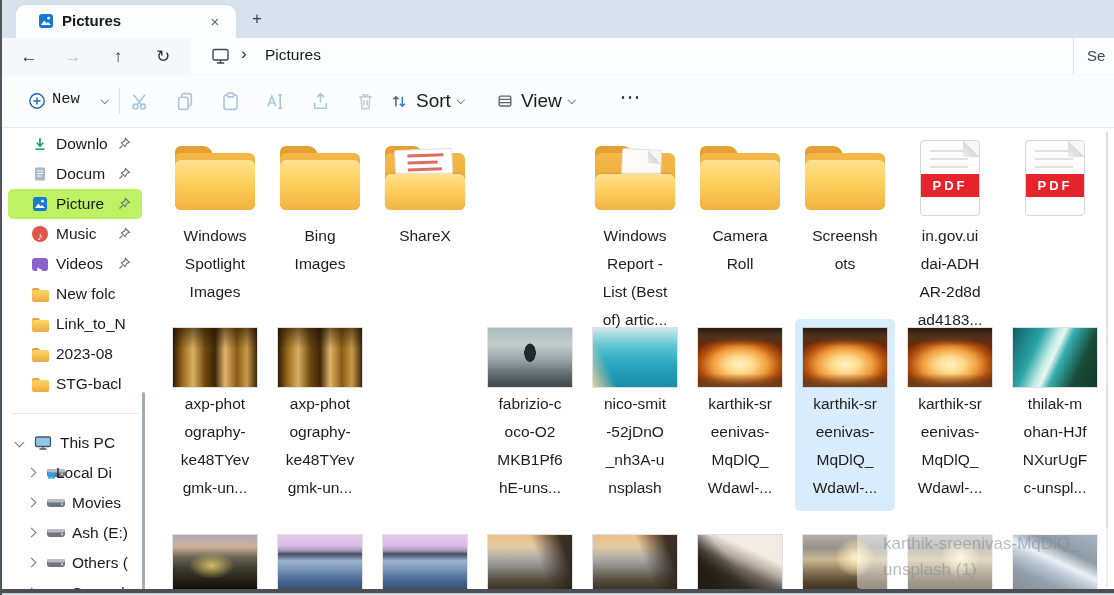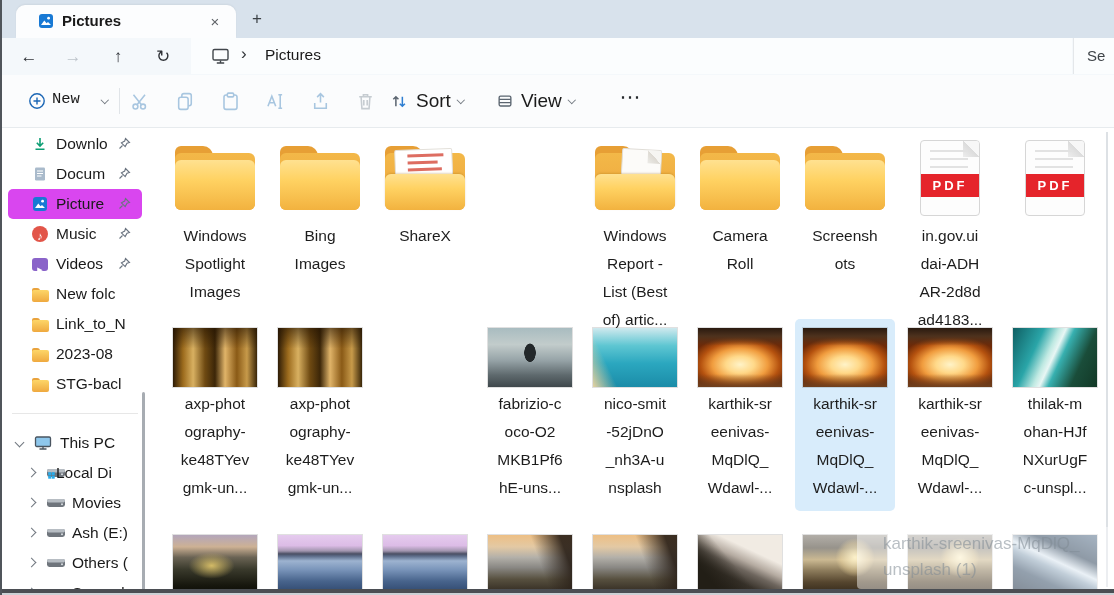--- a/index.html
+++ b/index.html
@@ -33,21 +33,21 @@
   .tbdiv{position:absolute;top:13px;width:1px;height:26px;background:#e0e4e8;}
   .tbico{position:absolute;top:7px;width:38px;height:38px;display:flex;align-items:center;justify-content:center;border-radius:5px;}
   .tbgrp{position:absolute;top:7px;height:38px;display:flex;align-items:center;border-radius:5px;}
   .tbgrp .gtxt{font-size:19px;color:#1b1b1b;margin:0 7px 0 7px;}
   .more{position:absolute;left:608px;top:3px;width:40px;height:40px;text-align:center;line-height:38px;font-size:21px;color:#26292d;}
   .chv{display:inline-block;width:6px;height:6px;border-right:1.4px solid #70777f;border-bottom:1.4px solid #70777f;transform:rotate(45deg);margin-bottom:3px;}
   .chv.sm{width:4.5px;height:4.5px;}
   .chv.r{transform:rotate(-45deg);}
   
   .sitem{position:absolute;left:6px;width:134px;height:30px;border-radius:5px;}
-  .sitem.sel{background:#d946ef;}
+  .sitem.sel{background:#bef264;}
   .sic{position:absolute;left:24px;top:7px;width:17px;height:17px;}
   .slabel{position:absolute;left:48px;top:6px;font-size:15.5px;color:#1a1a1a;white-space:nowrap;overflow:hidden;width:86px;}
   .pin{position:absolute;left:110px;top:8px;}
   .tchev{position:absolute;top:11px;}
   .ssep{position:absolute;left:10px;top:413px;width:126px;height:1px;background:#e7e7e7;}
   .sscroll{position:absolute;left:140px;top:392px;width:3px;height:198px;background:#a7acb2;border-radius:2px;}
   .mscroll{position:absolute;left:1104px;top:132px;width:2px;height:455px;background:#dde1e5;}
   .musicdot{display:inline-block;width:16px;height:16px;border-radius:50%;background:#e25549;color:#fff;text-align:center;}
   .musicdot::after{content:"\266A";font-size:11px;line-height:16px;}
   .vidbox{display:inline-block;width:16px;height:13px;margin-top:2px;border-radius:3px;background:#8a63c9;color:#fff;text-align:center;}

